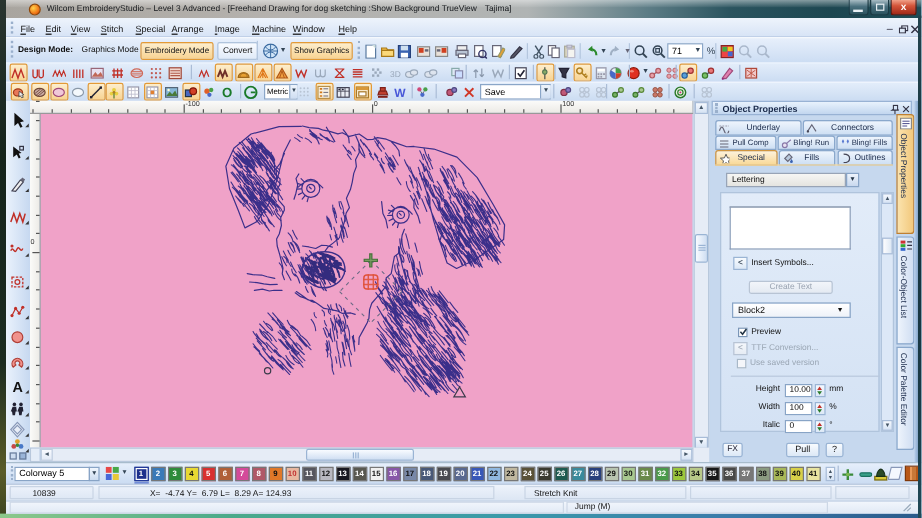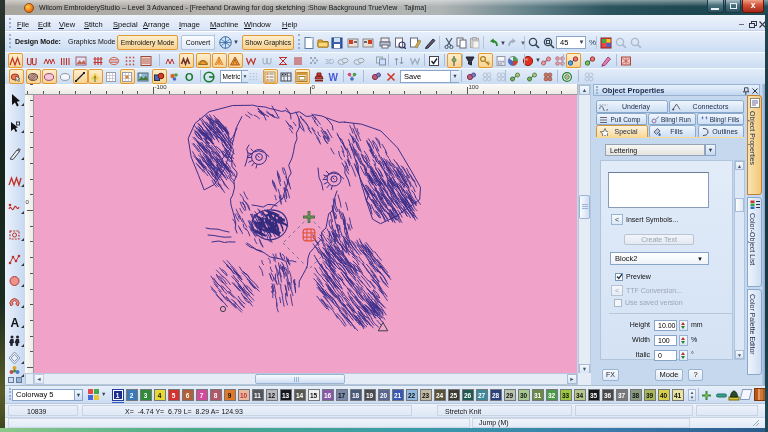--- a/index.html
+++ b/index.html
@@ -133,21 +133,21 @@
 <svg style="position:absolute;left:630px;top:36.5px;" width="12" height="12" viewBox="0 0 12 12">
     <circle cx="5" cy="5" r="3.6" fill="none" stroke="#aab8cc" stroke-width="1.3"></circle>
     <path d="M7.6,7.6L11,11" stroke="#aab8cc" stroke-width="1.6"></path>
   </svg>
 <div style="position:absolute;left:439px;top:36px;width:1px;height:13px;box-sizing:border-box;background:#b4c6de"></div>
 <div style="position:absolute;left:483px;top:36px;width:1px;height:13px;box-sizing:border-box;background:#b4c6de"></div>
 <div style="position:absolute;left:524px;top:36px;width:1px;height:13px;box-sizing:border-box;background:#b4c6de"></div>
 <div style="position:absolute;left:596px;top:36px;width:1px;height:13px;box-sizing:border-box;background:#b4c6de"></div>
 <div style="position:absolute;left:500px;top:39.5px;font-size:6px;color:#345;white-space:nowrap;">▼</div>
 <div style="position:absolute;left:520px;top:39.5px;font-size:6px;color:#667;white-space:nowrap;">▼</div>
-<div style="position:absolute;left:556px;top:36px;width:30px;height:13px;box-sizing:border-box;background:#fff;border:1px solid #8aa6c8;font-size:7.5px;line-height:11px;padding-left:3px">45</div>
+<div style="position:absolute;left:556px;top:36px;width:30px;height:13px;box-sizing:border-box;background:#fff;border:1px solid #8aa6c8;font-size:7.5px;line-height:11px;padding-left:3px">71</div>
 <div style="position:absolute;left:578px;top:37px;width:7px;height:11px;box-sizing:border-box;font-size:6px;line-height:11px;text-align:center;color:#345">▼</div>
 <div style="position:absolute;left:589px;top:37.5px;font-size:8px;color:#345;white-space:nowrap;">%</div>
 <div style="position:absolute;left:5px;top:52px;width:763px;height:16px;box-sizing:border-box;background:linear-gradient(#e3edfa,#cbdcf2);border-top:1px solid #f4f8ff"></div>
 <div style="position:absolute;left:9px;top:54px;width:2px;height:12px;box-sizing:border-box;border-left:2px dotted #9ab0cc"></div>
 <div style="position:absolute;left:8px;top:53px;width:15px;height:15px;box-sizing:border-box;background:linear-gradient(#fdeecd,#f8d391);border:1px solid #e39a36;border-radius:2px;"></div>
 <svg style="position:absolute;left:9px;top:54.5px;" width="12" height="12" viewBox="0 0 12 12">
     <path d="M1,10L3.5,3L6,10L8.5,3L11,10" stroke="#c03028" stroke-width="1.2" fill="none"></path>
   </svg>
 <svg style="position:absolute;left:26px;top:54.5px;" width="12" height="12" viewBox="0 0 12 12">
     <path d="M1.5,3v5a1.8,1.8 0 0 0 3.6,0v-5M6.5,3v5a1.8,1.8 0 0 0 3.6,0v-5" stroke="#c03028" stroke-width="1.1" fill="none"></path>
@@ -759,21 +759,21 @@
 <div style="position:absolute;left:681px;top:336.5px;width:0;height:0;border-left:2.5px solid transparent;border-right:2.5px solid transparent;border-bottom:3.5px solid #c03028"></div>
 <div style="position:absolute;left:681px;top:341.0px;width:0;height:0;border-left:2.5px solid transparent;border-right:2.5px solid transparent;border-top:3.5px solid #2a7a2a"></div>
 <div style="position:absolute;left:691px;top:335.5px;font-size:7px;color:#111">%</div>
 <div style="position:absolute;left:614px;top:350.5px;width:36px;text-align:right;font-size:7px;color:#111">Italic</div>
 <div style="position:absolute;left:654px;top:349.5px;width:23px;height:11.5px;box-sizing:border-box;background:#fff;border:1px solid #88a4c6;font-size:7px;line-height:10px;padding-left:3px">0</div>
 <div style="position:absolute;left:679px;top:349.5px;width:9px;height:11.5px;box-sizing:border-box;background:linear-gradient(#f5f9ff,#dce8f6);border:1px solid #9ab4d4"></div>
 <div style="position:absolute;left:681px;top:351.5px;width:0;height:0;border-left:2.5px solid transparent;border-right:2.5px solid transparent;border-bottom:3.5px solid #c03028"></div>
 <div style="position:absolute;left:681px;top:356.0px;width:0;height:0;border-left:2.5px solid transparent;border-right:2.5px solid transparent;border-top:3.5px solid #2a7a2a"></div>
 <div style="position:absolute;left:691px;top:350.5px;font-size:7px;color:#111">°</div>
 <div style="position:absolute;left:602px;top:369px;width:17px;height:11.5px;box-sizing:border-box;background:linear-gradient(#f8fbfe,#dce8f6);border:1px solid #9ab4d4;border-radius:2px;font-size:7px;line-height:10px;text-align:center;color:#223">FX</div>
-<div style="position:absolute;left:655px;top:369px;width:28px;height:11.5px;box-sizing:border-box;background:linear-gradient(#f8fbfe,#dce8f6);border:1px solid #9ab4d4;border-radius:2px;font-size:7.5px;line-height:10px;text-align:center;color:#111">Mode</div>
+<div style="position:absolute;left:655px;top:369px;width:28px;height:11.5px;box-sizing:border-box;background:linear-gradient(#f8fbfe,#dce8f6);border:1px solid #9ab4d4;border-radius:2px;font-size:7.5px;line-height:10px;text-align:center;color:#111">Pull</div>
 <div style="position:absolute;left:688px;top:369px;width:15px;height:11.5px;box-sizing:border-box;background:linear-gradient(#f8fbfe,#dce8f6);border:1px solid #9ab4d4;border-radius:2px;font-size:7.5px;line-height:10px;text-align:center;color:#111">?</div>
 <div style="position:absolute;left:747px;top:95px;width:15px;height:100px;box-sizing:border-box;background:linear-gradient(90deg,#fbe3ae,#f2c87c);border:1px solid #c08030;border-radius:0 3px 3px 0"></div>
 <svg style="position:absolute;left:749.5px;top:98px;" width="10" height="10" viewBox="0 0 10 10">
     <rect x="0.5" y="0.5" width="9" height="9" fill="#fff" stroke="#888"></rect>
     <path d="M2,3h6M2,5h6M2,7h4" stroke="#448" stroke-width="0.8"></path>
   </svg>
 <div style="position:absolute;left:749px;top:111px;font-size:7px;color:#1a2a4a;writing-mode:vertical-rl;white-space:nowrap">Object Properties</div>
 <div style="position:absolute;left:747px;top:197px;width:15px;height:90px;box-sizing:border-box;background:linear-gradient(90deg,#eef4fc,#d0def2);border:1px solid #8aa8cc;border-radius:0 3px 3px 0"></div>
 <svg style="position:absolute;left:749.5px;top:200px;" width="10" height="10" viewBox="0 0 10 10">
     <g>

